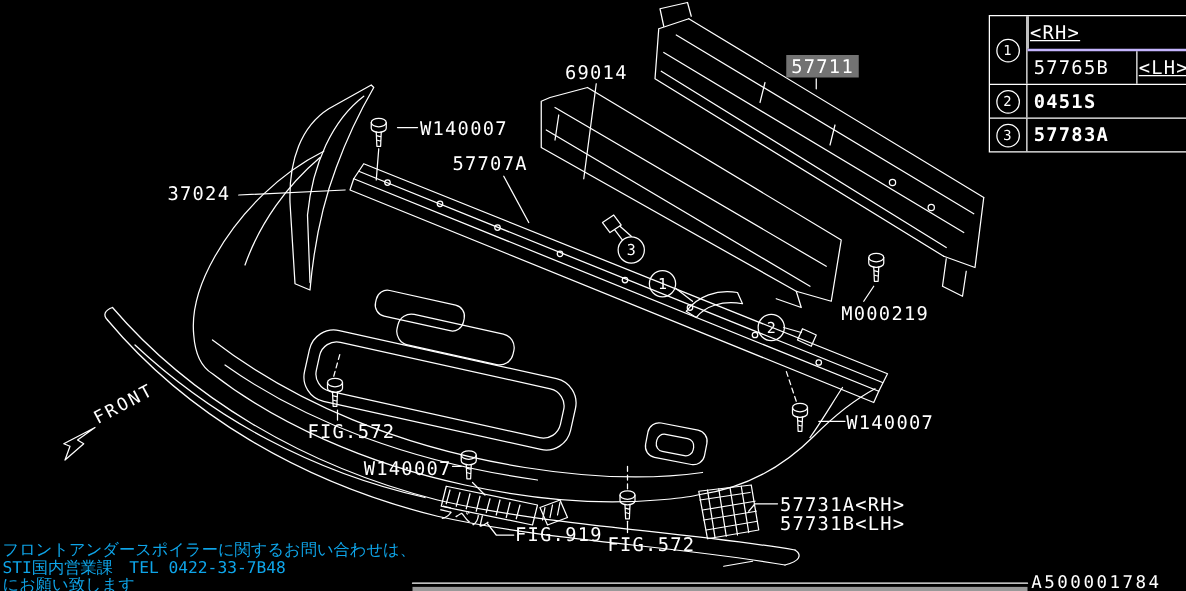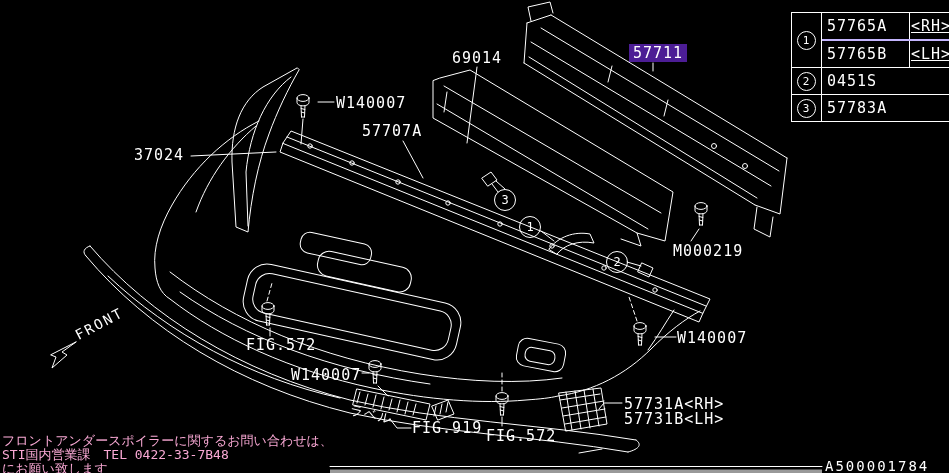--- a/index.html
+++ b/index.html
@@ -1,41 +1,41 @@
 <!DOCTYPE html>
 <html><head>
 <meta charset="utf-8">
 <style>
   html,body{margin:0;padding:0;background:#000;}
   #stage{position:relative;width:949px;height:473px;background:#000;overflow:hidden;
          font-family:"DejaVu Sans Mono",monospace;}
   #stage svg{position:absolute;left:0;top:0;}
   .lbl{position:absolute;color:#fff;font-size:15px;line-height:16px;letter-spacing:1px;
        white-space:pre;}
-  .hl{background:#4c1d95;padding:1px 4px;}
+  .hl{background:#737373;padding:1px 4px;}
   .callout{position:absolute;width:20px;height:20px;border:1.5px solid #fff;border-radius:50%;
            color:#fff;display:flex;align-items:center;justify-content:center;
            font-size:12px;line-height:12px;}
   .rot-front{transform:rotate(-28deg);transform-origin:left bottom;font-size:14px;letter-spacing:2px;}
   .rot-tag{transform:rotate(13deg);transform-origin:left top;font-size:13px;letter-spacing:1px;}
   .ref-table{position:absolute;left:791px;top:12px;width:157px;border:1px solid #fff;
              color:#fff;font-size:15px;letter-spacing:1px;}
   .rt-row{display:flex;border-top:1px solid #fff;}
   .rt-row:first-child{border-top:none;}
   .rt-num{width:29px;display:flex;align-items:center;justify-content:center;
           border-right:1px solid #fff;}
   .rt-body{flex:1;display:flex;flex-direction:column;min-width:0;}
   .rt-sub{display:flex;height:26px;border-top:2px solid #c4b5fd;}
   .rt-sub:first-child{border-top:none;}
   .rt-part{flex:1;display:flex;align-items:center;padding-left:5px;}
   .rt-side{width:38px;display:flex;align-items:center;border-left:1px solid #fff;padding-left:1px;text-decoration:underline;}
-  .rt-single{flex:1;height:26px;display:flex;align-items:center;padding-left:5px;}
+  .rt-single{flex:1;height:26px;display:flex;align-items:center;padding-left:5px;font-weight:bold;}
   .circ{width:17px;height:17px;border:1px solid #fff;border-radius:50%;display:flex;
         align-items:center;justify-content:center;font-size:11px;line-height:11px;}
-  .jnote{position:absolute;left:2px;color:#f9a8d4;font-size:13px;line-height:14px;white-space:pre;}
+  .jnote{position:absolute;left:2px;color:#0ea5e9;font-size:13px;line-height:14px;white-space:pre;}
   .dwgcode{position:absolute;left:825px;top:458px;color:#ffffff;font-size:14px;letter-spacing:2px;white-space:pre;}
 </style>
 </head>
 <body>
 
 <div id="stage">
 
   <svg width="949" height="473" viewBox="0 0 949 473">
     <defs>
       <g id="bolt">
@@ -190,21 +190,20 @@
   <div class="callout" style="left:606px;top:251px">2</div>
   <div class="callout" style="left:494px;top:189px">3</div>
 
   <div class="ref-table">
     <div class="rt-row">
       <div class="rt-num">
           <span class="circ">1</span>
         </div>
       <div class="rt-body">
         <div class="rt-sub">
-          <div class="rt-part">57765A</div>
           <div class="rt-side">&lt;RH&gt;</div>
         </div>
         <div class="rt-sub">
           <div class="rt-part">57765B</div>
           <div class="rt-side">&lt;LH&gt;</div>
         </div>
       </div>
     </div>
     <div class="rt-row">
       <div class="rt-num">

